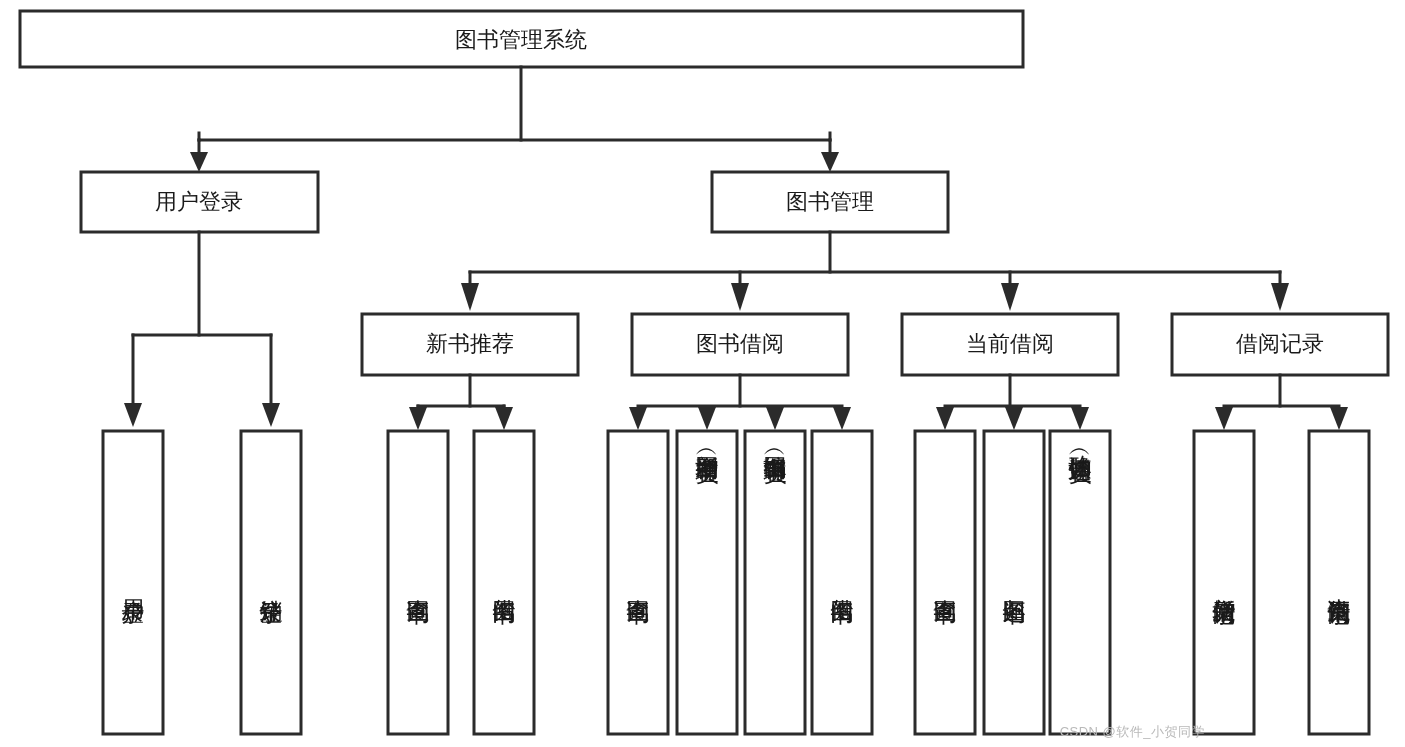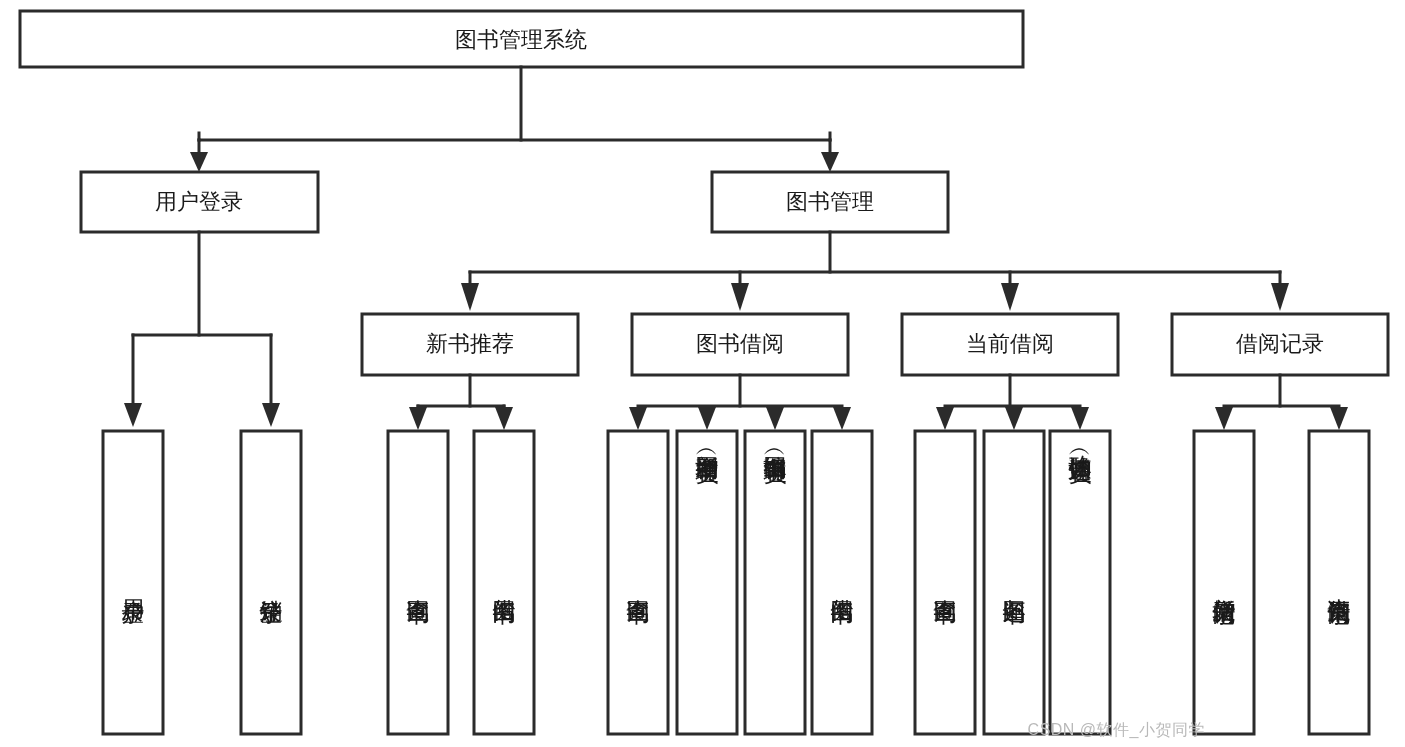--- a/index.html
+++ b/index.html
@@ -64,21 +64,21 @@
     justify-content: center;
     text-align: center;
     white-space: nowrap;
     pointer-events: none;
   }
   .watermark {
     position: absolute;
     right: 8px;
     bottom: 6px;
     font-family: "Liberation Sans", "DejaVu Sans", sans-serif;
-    font-size: 16px;
+    font-size: 13px;
     color: #b9b9b9;
     letter-spacing: 0.5px;
     user-select: none;
   }
 </style>
 </head>
 <body>
 
 <div id="diagram-root">
 

